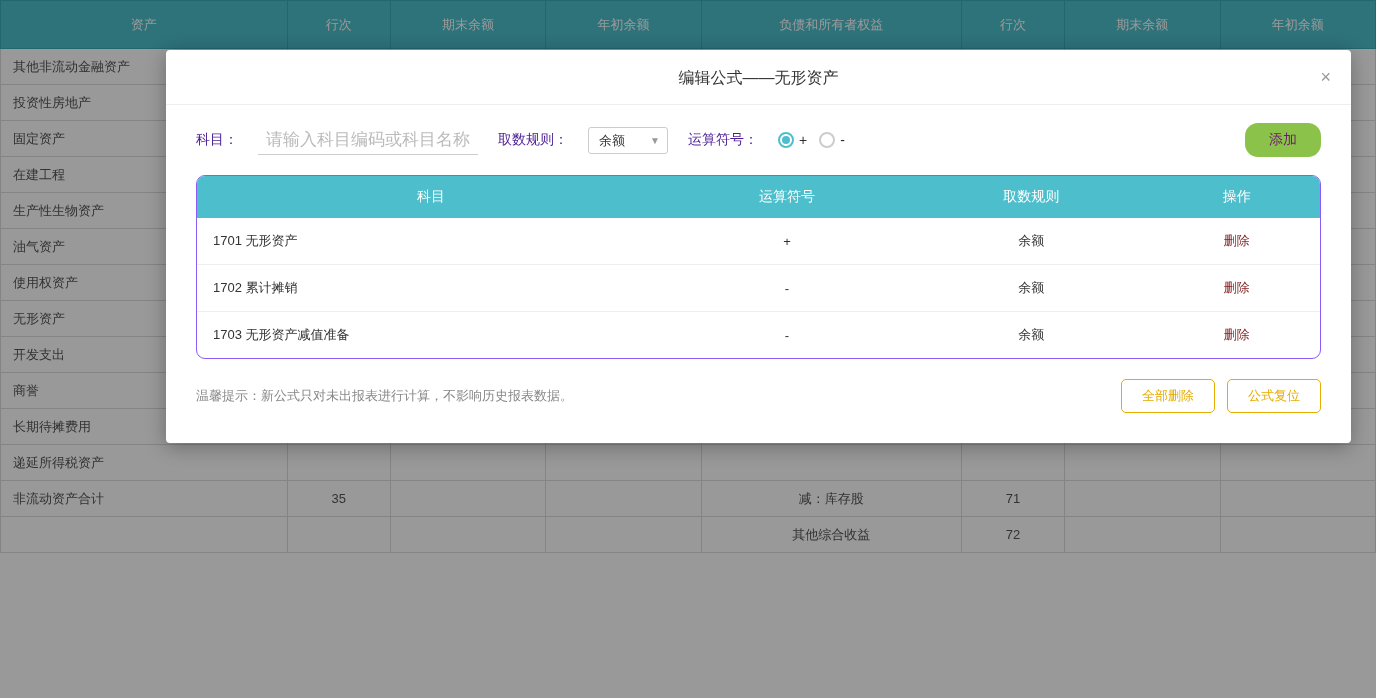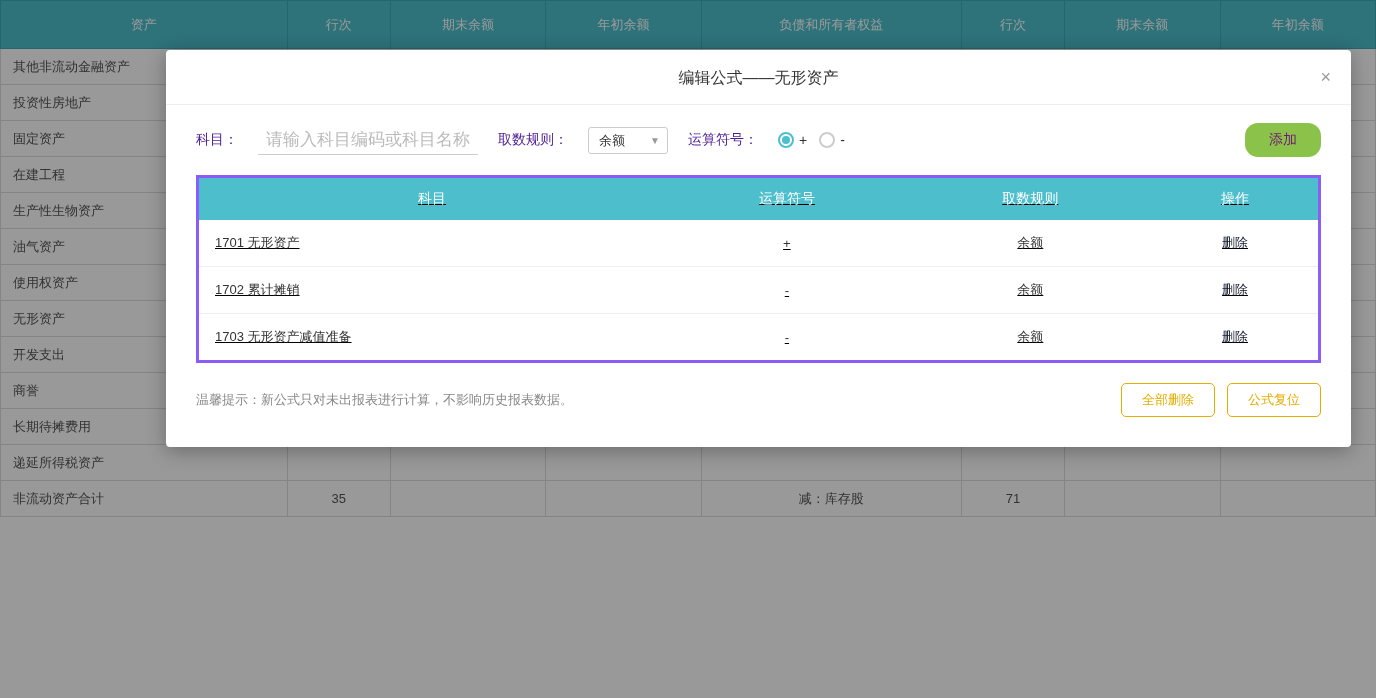--- a/index.html
+++ b/index.html
@@ -211,24 +211,23 @@
       border-radius: 13px;
       padding: 8px 24px;
       font-size: 14px;
       cursor: pointer;
       margin-left: auto;
     }
 
     
     .data-table {
       margin: 0 30px;
-      border: 3px solid #8b5cf6;
-      border-radius: 0;
+      border: 1px solid #8b5cf6;
+      border-radius: 9px;
       overflow: hidden;
-      text-decoration: underline;
     }
 
     .data-table table {
       width: 100%;
       border-collapse: collapse;
     }
 
     .data-table thead th {
       background: #4dbfcc;
       color: #fff;
@@ -251,21 +250,21 @@
       text-align: center;
       font-size: 13px;
       color: #333;
     }
 
     .data-table tbody td:first-child {
       text-align: left;
     }
 
     .delete-link {
-      color: #0f172a;
+      color: #7f1d1d;
       cursor: pointer;
       text-decoration: none;
       font-size: 13px;
     }
 
     
     .modal-footer {
       display: flex;
       justify-content: space-between;
       align-items: center;
@@ -442,20 +441,30 @@
         <tr>
       <td>非流动资产合计</td>
       <td>35</td>
       <td></td>
       <td></td>
       <td>减：库存股</td>
       <td>71</td>
       <td></td>
       <td></td>
     </tr>
+        <tr>
+      <td></td>
+      <td></td>
+      <td></td>
+      <td></td>
+      <td>其他综合收益</td>
+      <td>72</td>
+      <td></td>
+      <td></td>
+    </tr>
       </tbody>
   </table>
 </div>
 
 <div class="overlay"></div>
 
 <div class="modal">
 
   <div class="modal-header">
     <span class="modal-title">编辑公式——无形资产</span>

